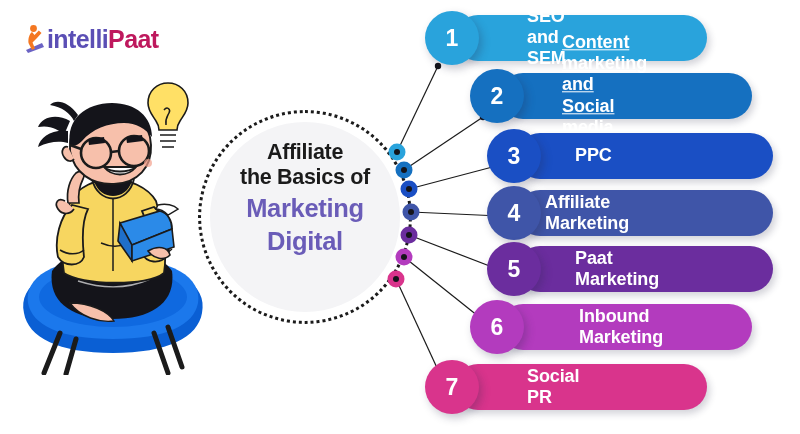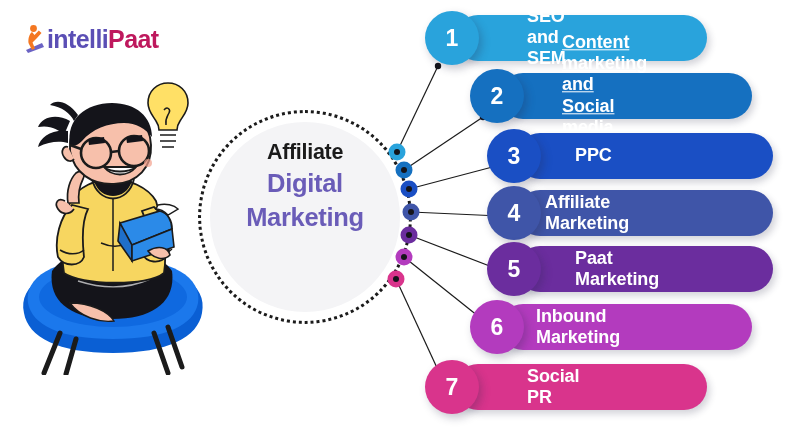--- a/index.html
+++ b/index.html
@@ -153,22 +153,23 @@
         <path d="M96 92 C104 98 120 98 128 92" fill="none" stroke="#1b1b1b" stroke-width="1.8"></path>
         <circle cx="140" cy="88" r="4" fill="#f2a08c" opacity="0.7"></circle>
       </g>
     </svg>
   </div>
 
   <div id="hub-fill"></div>
   <div id="hub"></div>
   <div id="hub-text">
     <div class="l1">Affiliate</div>
+    <div class="l1">the Basics of</div>
+    <div class="l2">Marketing</div>
     <div class="l2">Digital</div>
-    <div class="l2">Marketing</div>
   </div>
 
   <svg class="conn" id="connectors">
       <line x1="397" y1="152" x2="438" y2="66" stroke="#1b1b1b" stroke-width="1.2"></line>
       <circle cx="397" cy="152" r="8.5" fill="#29a3dc"></circle>
       <circle cx="397" cy="152" r="3" fill="#14141a"></circle>
       <circle cx="438" cy="66" r="3.2" fill="#14141a"></circle>
       <line x1="404" y1="170" x2="483" y2="117" stroke="#1b1b1b" stroke-width="1.2"></line>
       <circle cx="404" cy="170" r="8.5" fill="#1570c0"></circle>
       <circle cx="404" cy="170" r="3" fill="#14141a"></circle>
@@ -228,21 +229,21 @@
       <div class="row" style="left: 0px; top: 246px;">
         <div class="bar" style="left: 517px; width: 256px; background: rgb(107, 45, 158);"></div>
         <div class="num" style="left: 487px; top: -4px; background: rgb(107, 45, 158);">5</div>
         <div class="bar-label" style="left: 575px;">
           <div>Paat Marketing</div>
         </div>
       </div>
       <div class="row" style="left: 0px; top: 304px;">
         <div class="bar" style="left: 500px; width: 252px; background: rgb(179, 59, 190);"></div>
         <div class="num" style="left: 470px; top: -4px; background: rgb(179, 59, 190);">6</div>
-        <div class="bar-label" style="left: 536px;">
+        <div class="bar-label" style="left: 579px;">
           <div>Inbound Marketing</div>
         </div>
       </div>
       <div class="row" style="left: 0px; top: 364px;">
         <div class="bar" style="left: 455px; width: 252px; background: rgb(217, 52, 140);"></div>
         <div class="num" style="left: 425px; top: -4px; background: rgb(217, 52, 140);">7</div>
         <div class="bar-label" style="left: 527px;">
           <div>Social PR</div>
         </div>
       </div>

